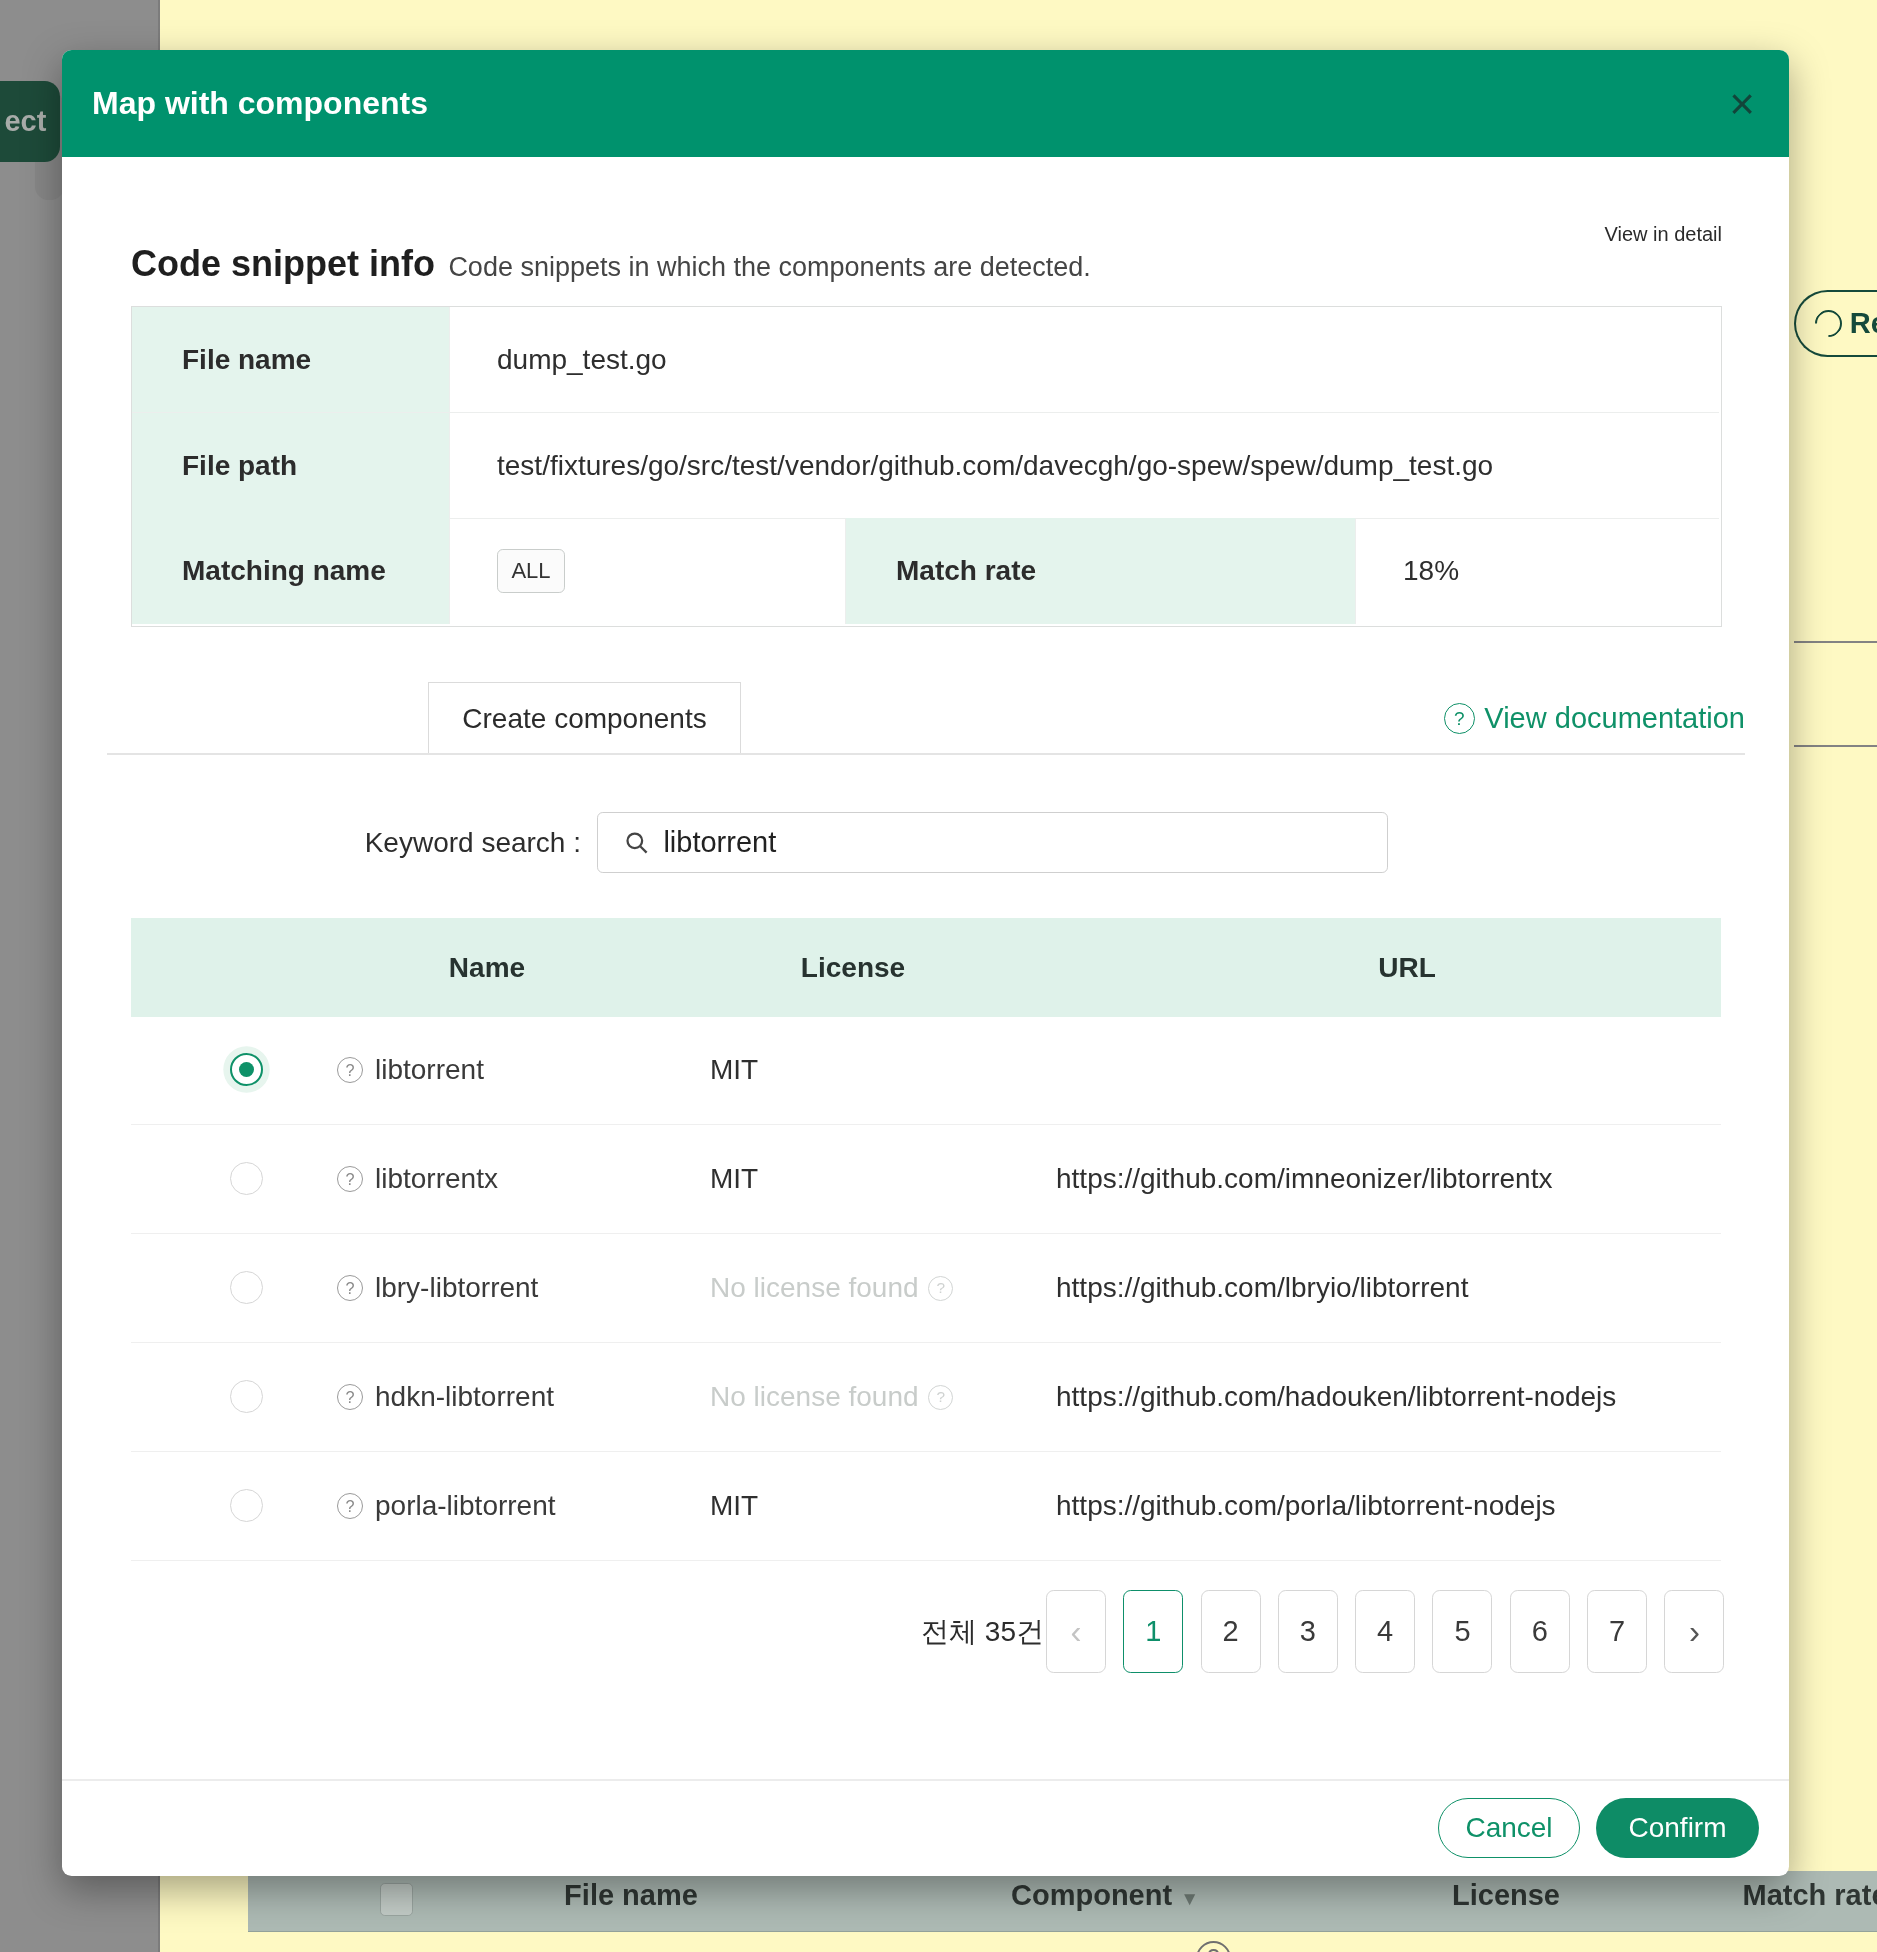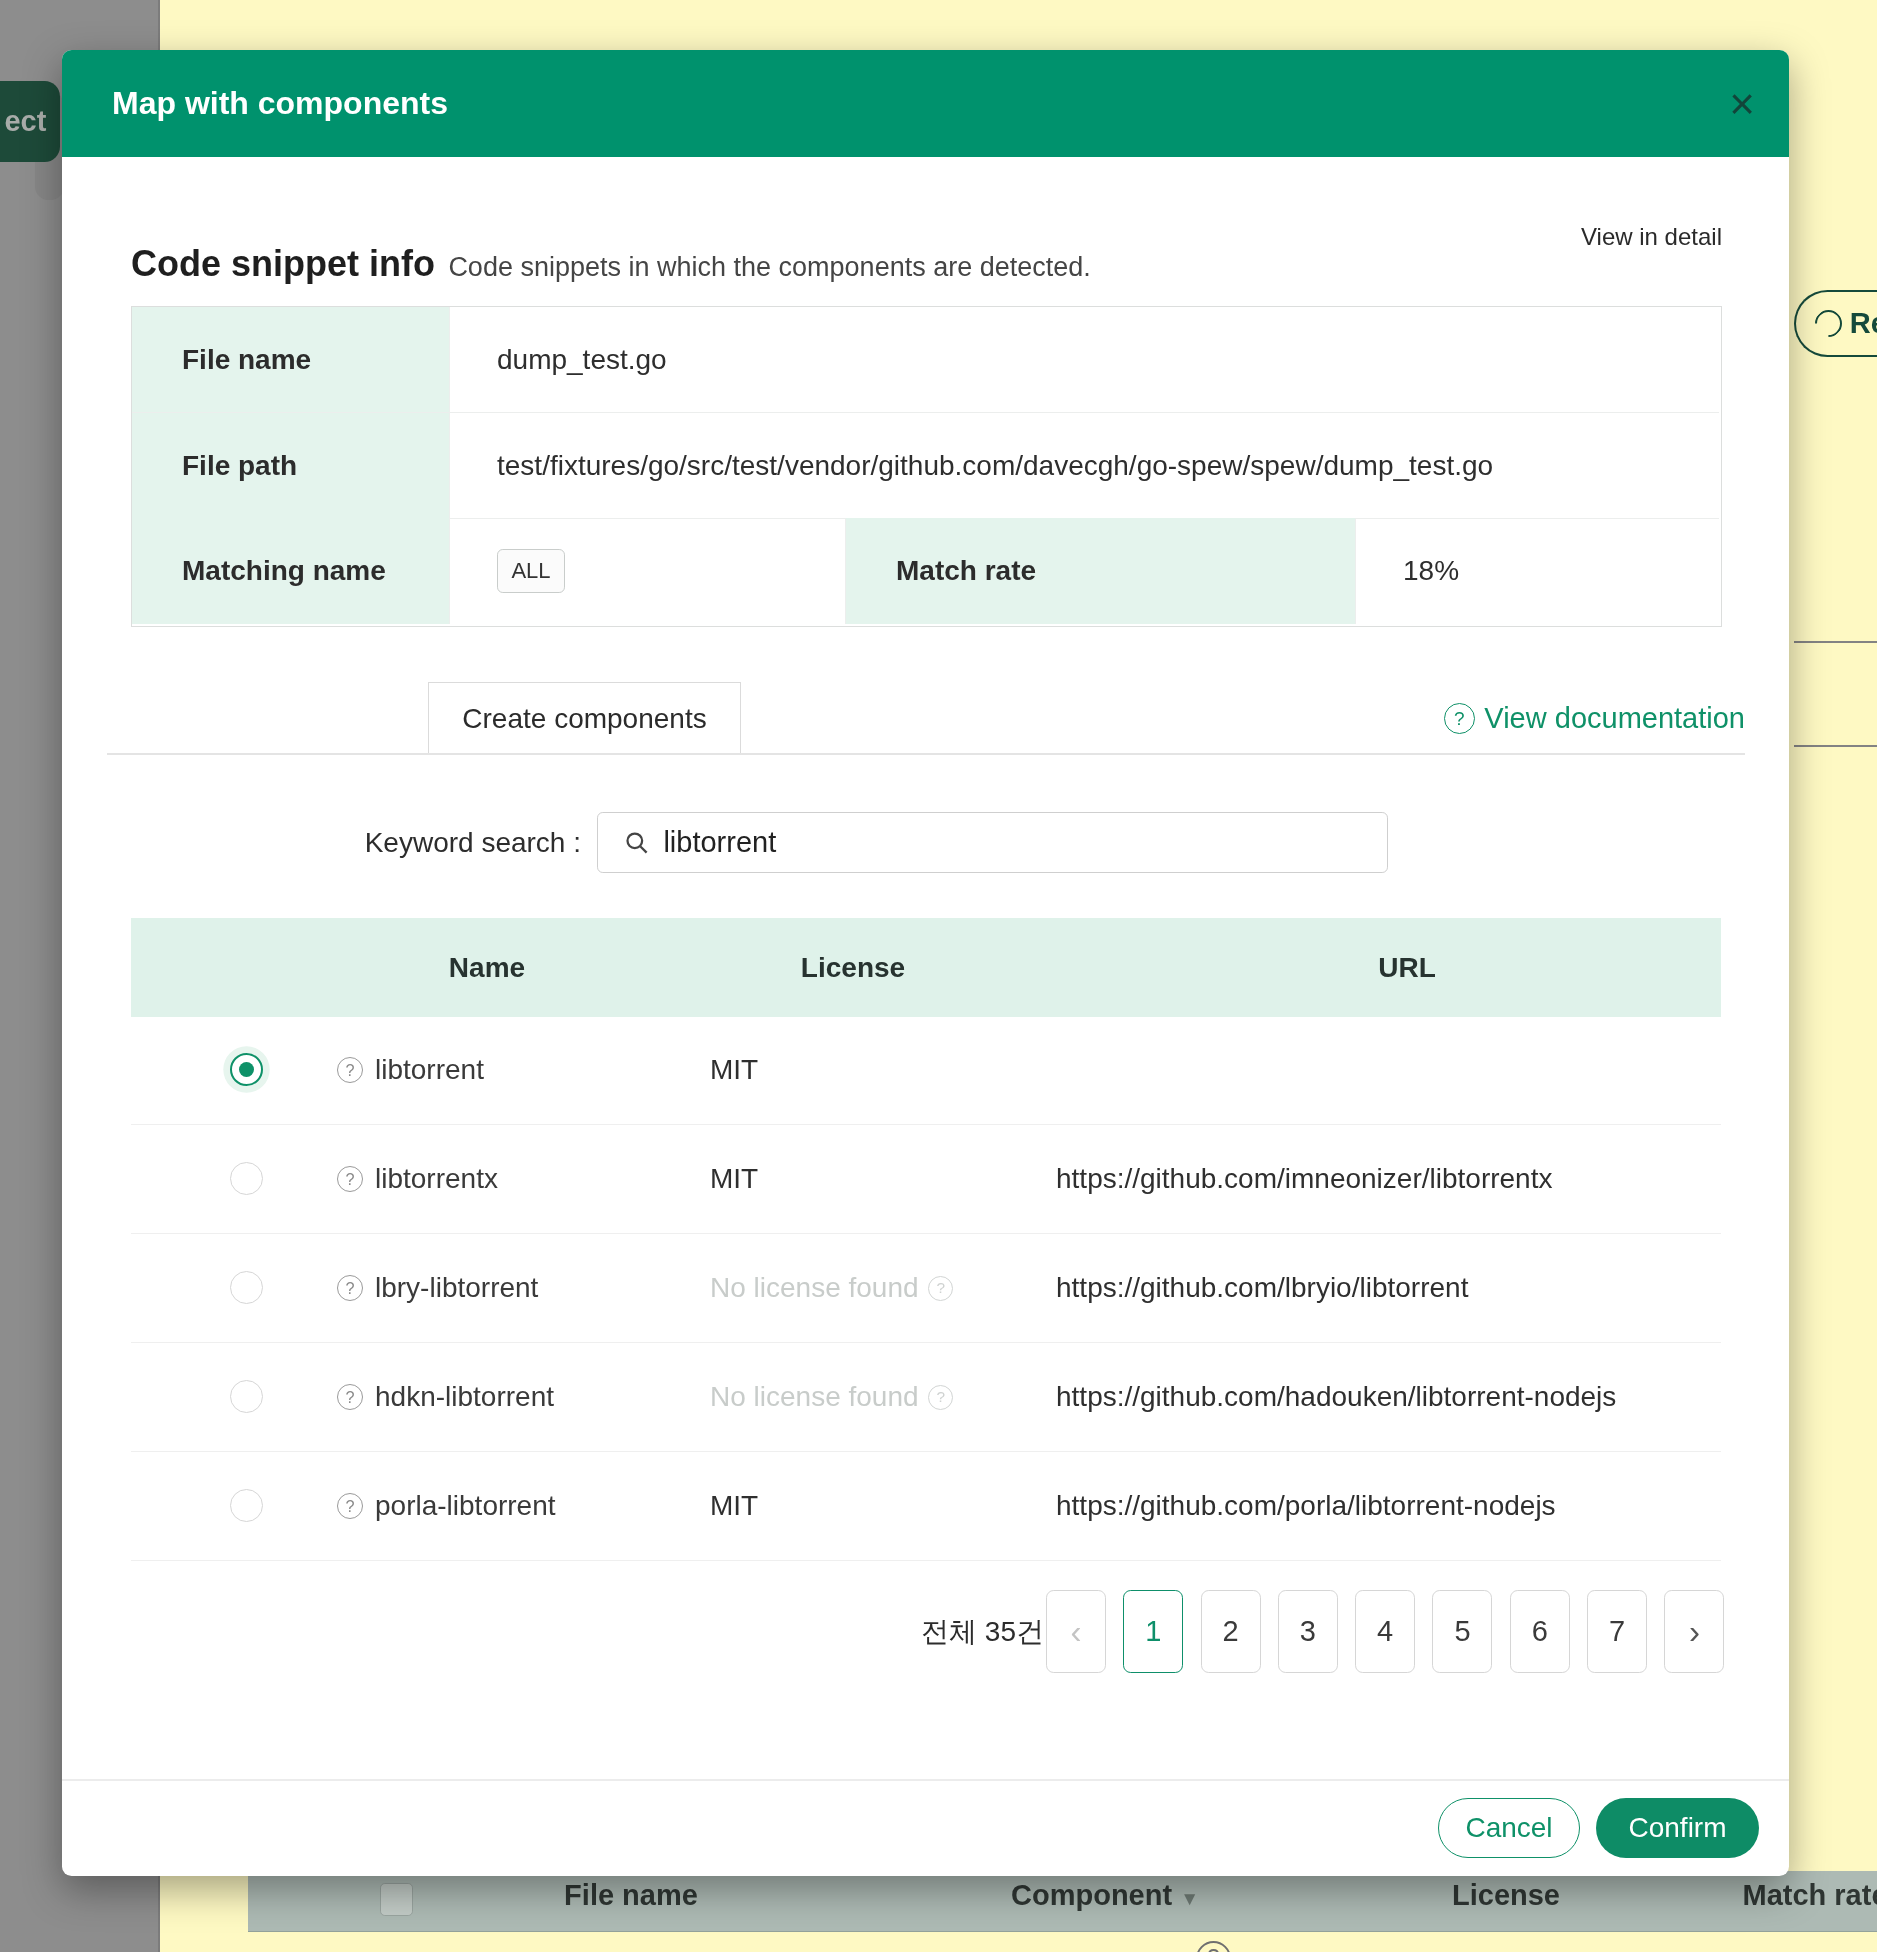--- a/index.html
+++ b/index.html
@@ -23,28 +23,28 @@
   .bg-checkbox{left:380px;top:1883px;width:33px;height:33px;background:#c2cbc6;border:1.9px solid #9aa5a0;border-radius:4.8px;box-sizing:border-box;}
   .bg-caret{color:#6e7a74;font-size:19px;}
   .bg-qmark{left:1196px;top:1941px;width:35px;height:35px;border:2.9px solid #6f6f6f;border-radius:50%;
             color:#6f6f6f;font-size:23px;display:flex;align-items:center;justify-content:center;box-sizing:border-box;}
 
   
   .modal{left:62px;top:50px;width:1727px;height:1826px;background:#ffffff;border-radius:9.6px;
          box-shadow:0 13.4px 38px rgba(0,0,0,.35);z-index:10;}
   .modal .abs{position:absolute;}
   .m-header{left:0;top:0;width:1727px;height:107px;background:#00926d;border-radius:9.6px 9.6px 0 0;}
-  .m-title{left:50px;top:0;height:107px;display:flex;align-items:center;color:#ffffff;font-weight:bold;font-size:32px;}
+  .m-title{left:30px;top:0;height:107px;display:flex;align-items:center;color:#ffffff;font-weight:bold;font-size:32px;}
   .m-close{left:1633px;top:0;width:94px;height:107px;display:flex;align-items:center;justify-content:center;
            color:#12453a;font-size:44px;font-weight:300;cursor:pointer;line-height:1;}
 
   .sec-head{left:69px;top:165px;width:1595px;height:54px;display:flex;align-items:baseline;gap:13.4px;margin-top:28px;}
   .sec-title{font-size:36px;font-weight:bold;color:#1f1f1f;}
   .sec-sub{font-size:27px;color:#454545;}
-  .view-detail{right:67px;top:173px;font-size:24px;color:#2a2a2a;cursor:pointer;}
+  .view-detail{right:67px;top:173px;font-size:20px;color:#2a2a2a;cursor:pointer;}
 
   .info-table{left:69px;top:256px;width:1591px;height:321px;border:1.9px solid #dcdedd;box-sizing:border-box;}
   .info-row{position:absolute;left:0;width:1587px;display:flex;}
   .cell{box-sizing:border-box;display:flex;align-items:center;border-right:1.9px solid #eceeed;border-bottom:1.9px solid #eceeed;}
   .cell:last-child{border-right:none;}
   .lbl{background:#e4f4ed;font-weight:bold;font-size:28px;color:#2c2c2c;padding-left:50px;}
   .val{font-size:28px;color:#2e2e2e;padding-left:47px;}
   .all-badge{border:1.9px solid #c9cdcb;background:#fbfbfb;border-radius:5.8px;font-size:22px;color:#333;
              padding:7.7px 13.4px;display:inline-block;}
 

